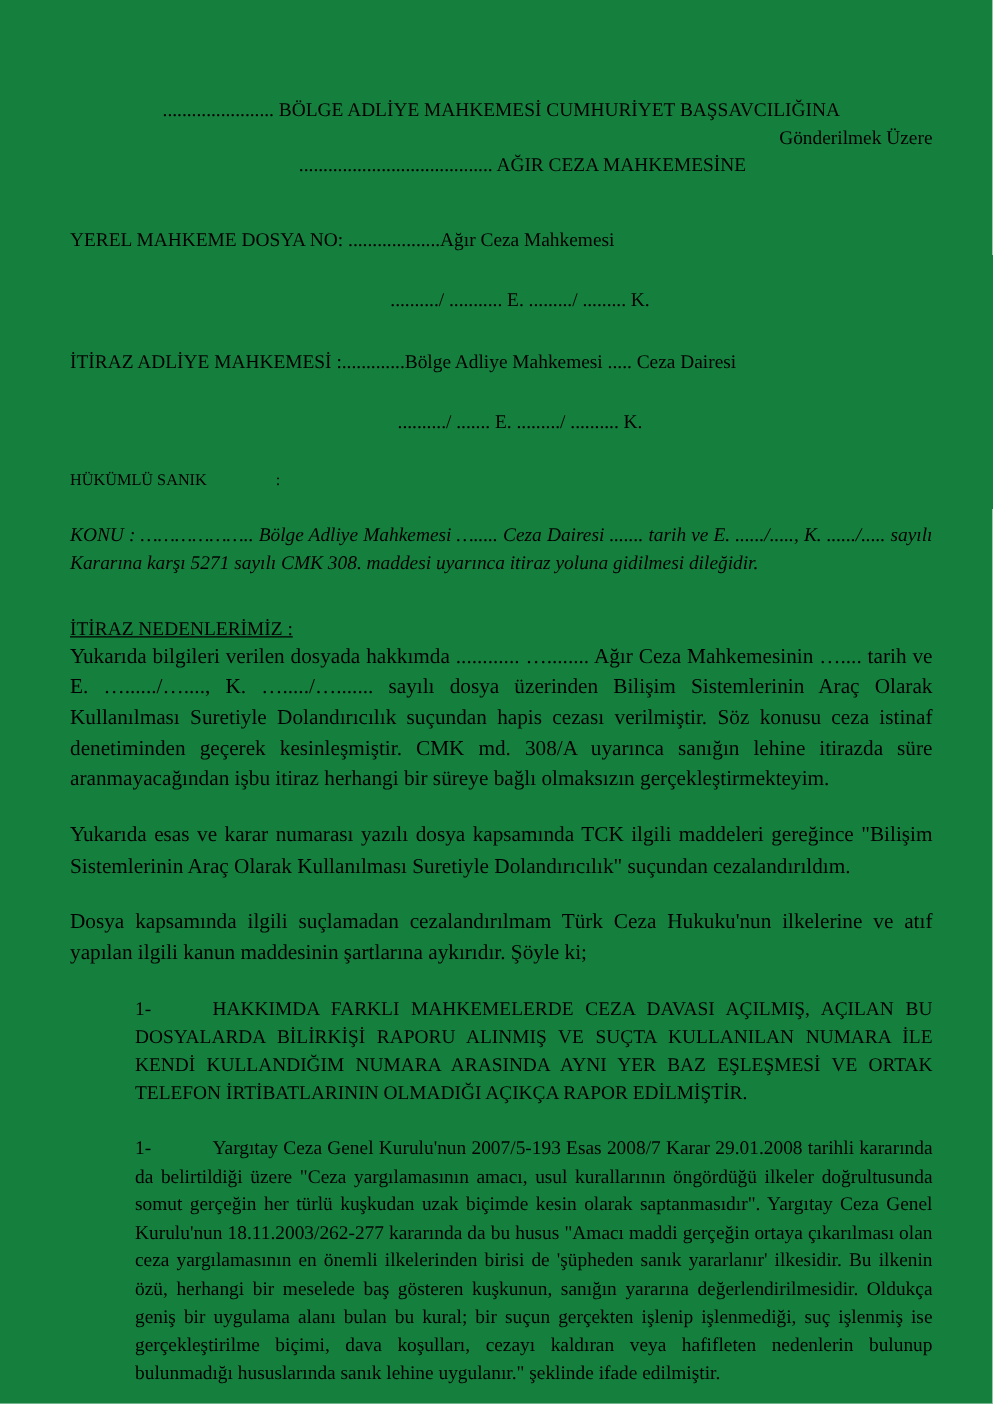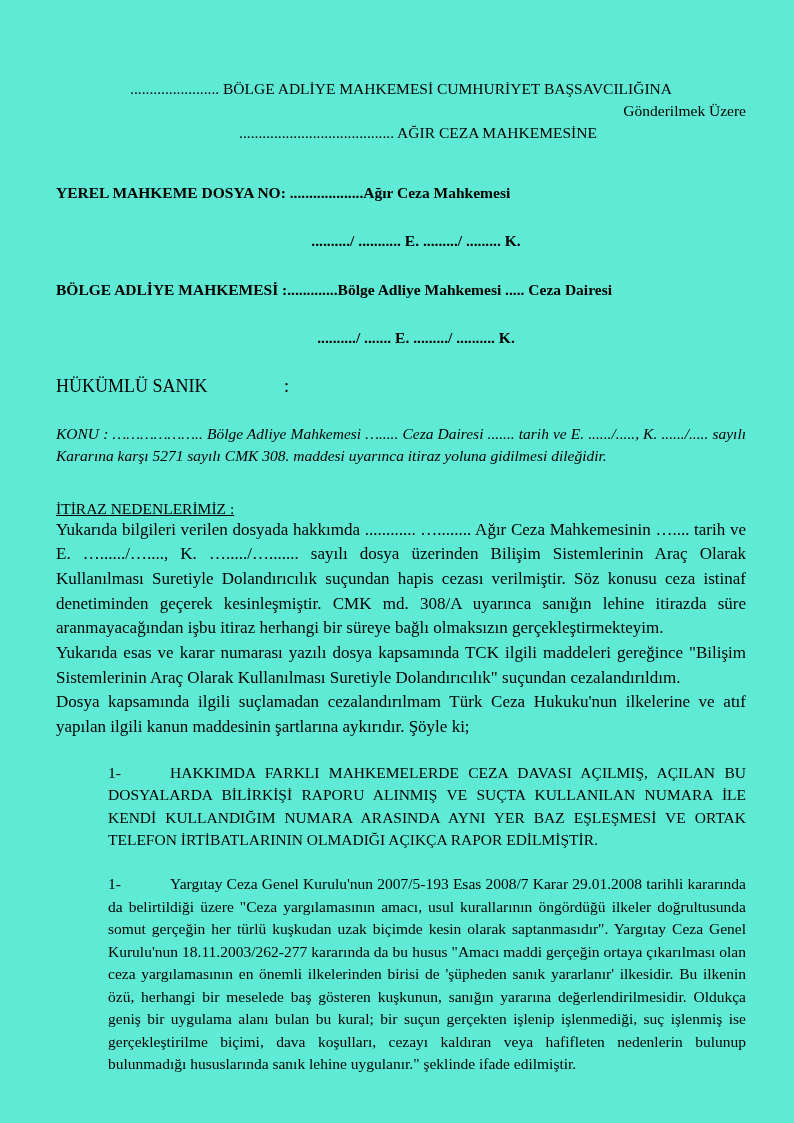--- a/index.html
+++ b/index.html
@@ -14,21 +14,21 @@
     font-family: "Liberation Serif", "DejaVu Serif", serif;
     color: #000000;
     overflow: hidden;
   }
   .page {
     position: relative;
     width: 794px;
     height: 1123px;
     box-sizing: border-box;
     padding: 72px 48px 60px 56px;
-    background: #5eead4;
+    background: #15803d;
   }
 
   
   .header {
     margin-top: 6px;
     font-size: 15.5px;
     line-height: 1.42;
   }
   .header-line-1 {
     text-align: center;
@@ -41,39 +41,38 @@
     text-align: center;
     white-space: nowrap;
     padding-left: 34px;
   }
 
   
   .case-block {
     margin-top: 38px;
     font-size: 15.5px;
     line-height: 1.45;
-    font-weight: bold;
   }
   .case-row {
     margin-bottom: 0;
   }
   .case-row.left {
     text-align: left;
   }
   .case-row.centered {
     text-align: center;
     padding-left: 30px;
     margin-top: 26px;
     margin-bottom: 26px;
   }
 
   
   .party-row {
     margin-top: 22px;
-    font-size: 18px;
+    font-size: 13px;
     white-space: pre;
   }
   .subject-block {
     margin-top: 26px;
     font-size: 15.5px;
     line-height: 1.45;
     text-align: justify;
     text-justify: inter-word;
     font-style: italic;
   }
@@ -85,20 +84,21 @@
     text-decoration: underline;
   }
   p.body-par {
     margin: 0;
     font-size: 17px;
     line-height: 1.45;
     text-align: justify;
     text-justify: inter-word;
   }
   p.body-par.gap {
+    margin-top: 20px;
   }
   p.indented {
     margin-top: 22px;
     margin-left: 52px;
     text-align: justify;
     text-justify: inter-word;
     font-size: 15.5px;
     line-height: 1.45;
   }
   .item-no {
@@ -113,21 +113,21 @@
 
   <div class="header">
     <div class="header-line-1">....................... BÖLGE ADLİYE MAHKEMESİ CUMHURİYET BAŞSAVCILIĞINA</div>
     <div class="header-line-2">Gönderilmek Üzere</div>
     <div class="header-line-3">........................................ AĞIR CEZA MAHKEMESİNE</div>
   </div>
 
   <div class="case-block">
     <div class="case-row left">YEREL MAHKEME DOSYA NO: ...................Ağır Ceza Mahkemesi</div>
     <div class="case-row centered">........../ ........... E. ........./ ......... K.</div>
-    <div class="case-row left">BÖLGE ADLİYE MAHKEMESİ :.............Bölge Adliye Mahkemesi ..... Ceza Dairesi</div>
+    <div class="case-row left">İTİRAZ ADLİYE MAHKEMESİ :.............Bölge Adliye Mahkemesi ..... Ceza Dairesi</div>
     <div class="case-row centered">........../ ....... E. ........./ .......... K.</div>
   </div>
 
   <div class="party-row">HÜKÜMLÜ SANIK                 :</div>
 
   <div class="subject-block">KONU  : ……………….. Bölge Adliye Mahkemesi …..... Ceza Dairesi ....... tarih ve E. ....../....., K. ....../..... sayılı Kararına karşı 5271 sayılı CMK 308. maddesi uyarınca itiraz yoluna gidilmesi dileğidir.</div>
 
   <div class="section-title">İTİRAZ NEDENLERİMİZ :</div>
 
   <p class="body-par">Yukarıda bilgileri verilen dosyada hakkımda ............ …........ Ağır Ceza Mahkemesinin ….... tarih ve E. …....../…...., K. …...../…....... sayılı dosya üzerinden Bilişim Sistemlerinin Araç Olarak Kullanılması Suretiyle Dolandırıcılık suçundan hapis cezası verilmiştir. Söz konusu ceza istinaf denetiminden geçerek kesinleşmiştir. CMK md. 308/A uyarınca sanığın lehine itirazda süre aranmayacağından işbu itiraz herhangi bir süreye bağlı olmaksızın gerçekleştirmekteyim.</p>

